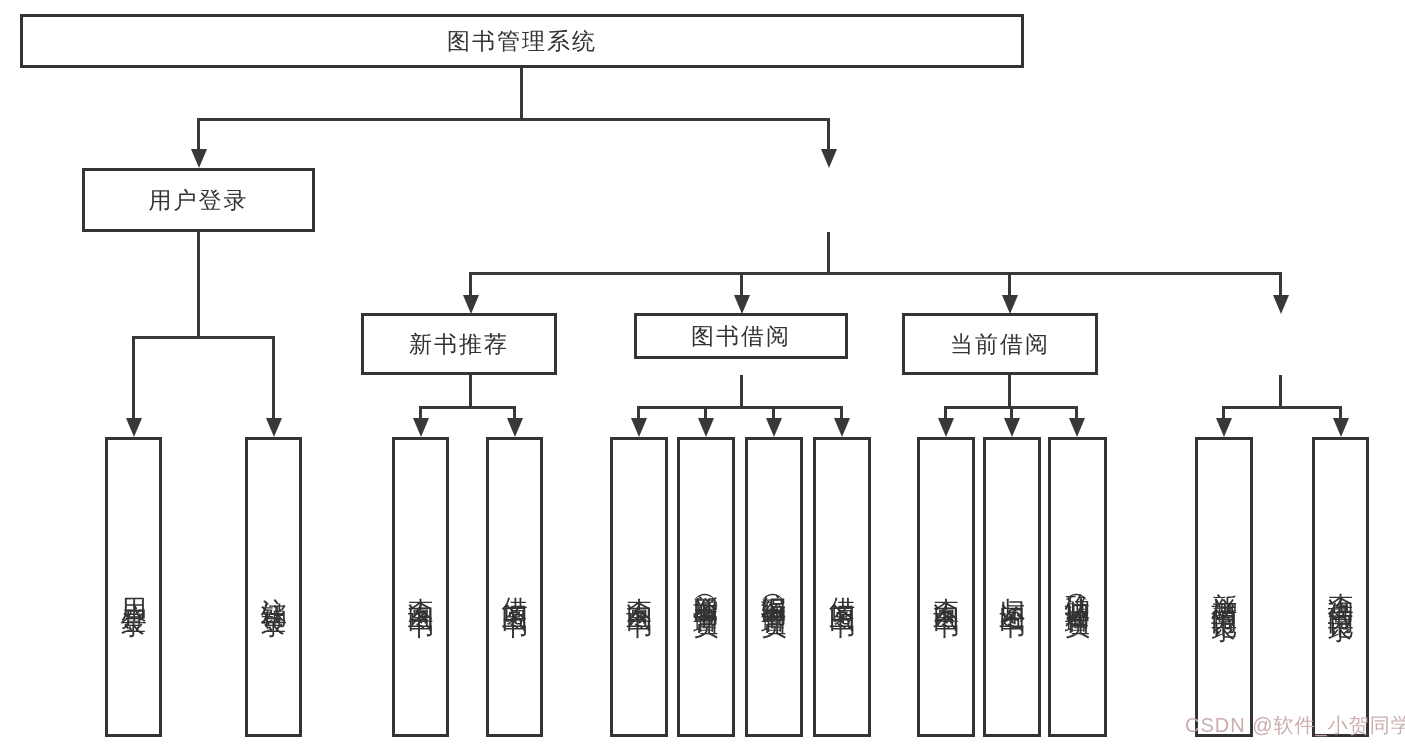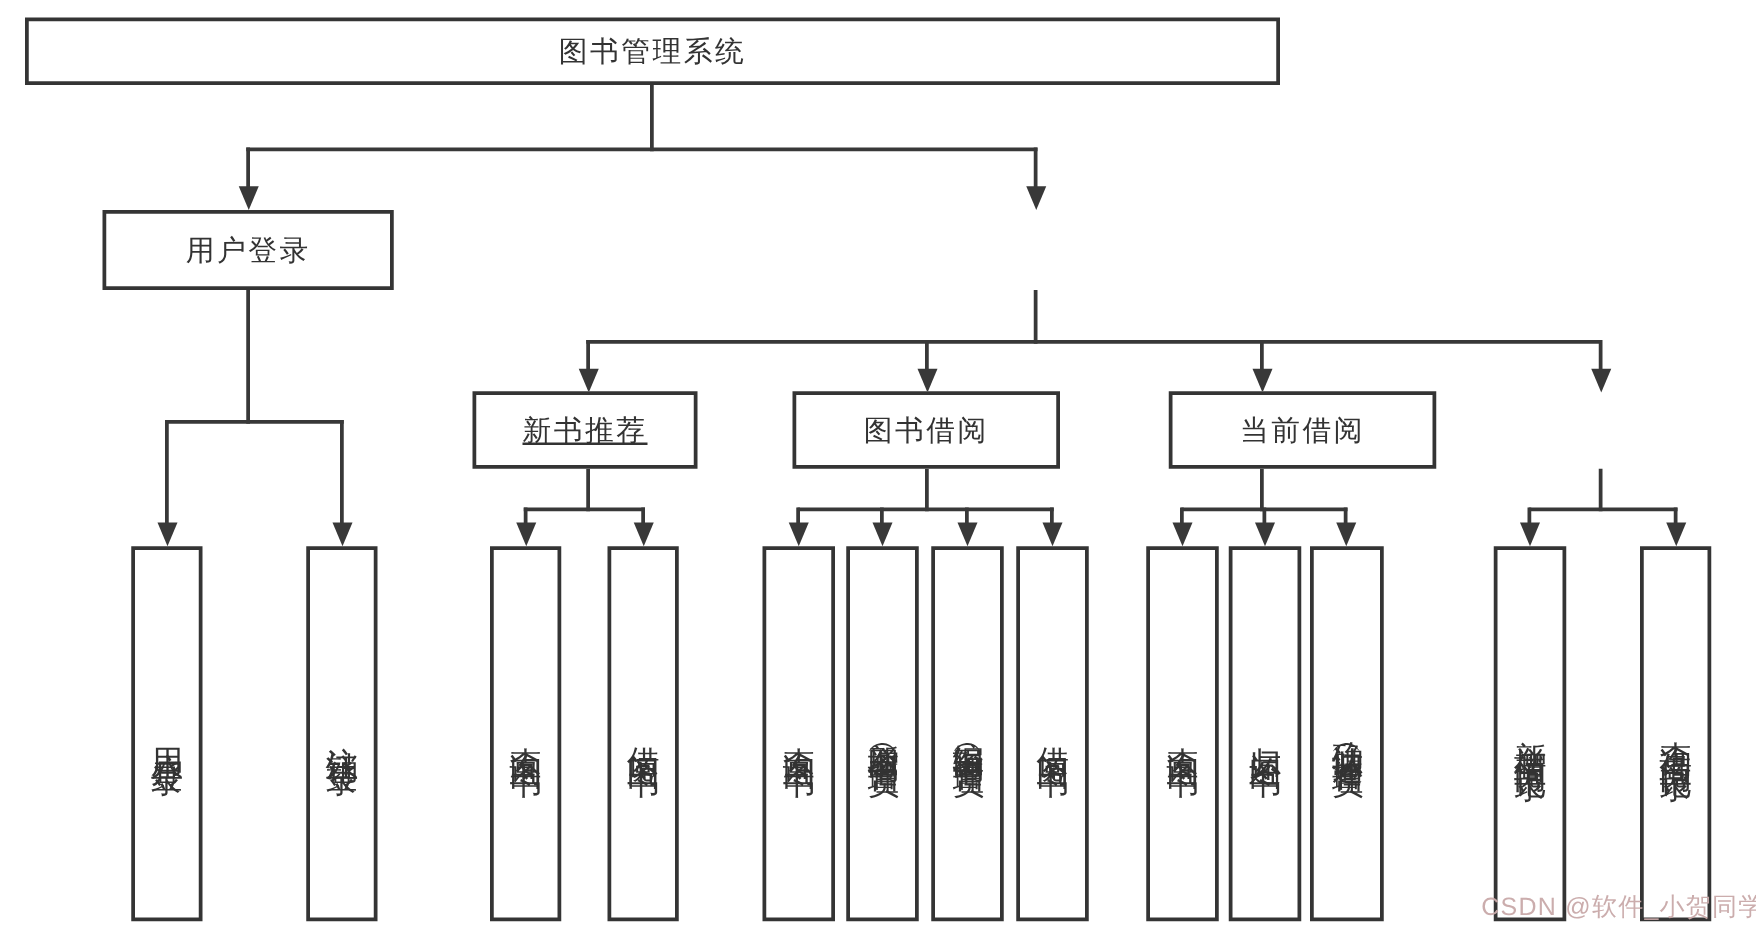--- a/index.html
+++ b/index.html
@@ -61,23 +61,23 @@
   <div class="hline" style="left:469px;top:272px;width:812px;"></div>
   <div class="vline" style="left:469px;top:272px;height:25px;"></div>
   <div class="arrow" style="left:463px;top:295px;"></div>
   <div class="vline" style="left:740px;top:272px;height:25px;"></div>
   <div class="arrow" style="left:734px;top:295px;"></div>
   <div class="vline" style="left:1008px;top:272px;height:25px;"></div>
   <div class="arrow" style="left:1002px;top:295px;"></div>
   <div class="vline" style="left:1279px;top:272px;height:25px;"></div>
   <div class="arrow" style="left:1273px;top:295px;"></div>
 
-  <div class="box" style="left:378px;top:313px;width:180px;height:62px;text-decoration:underline;">新书推荐</div>
-  <div class="box" style="left:634px;top:313px;width:214px;height:62px;">图书借阅</div>
-  <div class="box" style="left:902px;top:313px;width:214px;height:62px;margin-left:33px;">当前借阅</div>
+  <div class="box" style="left:361px;top:313px;width:196px;height:62px;">新书推荐</div>
+  <div class="box" style="left:634px;top:313px;width:214px;height:46px;">图书借阅</div>
+  <div class="box" style="left:902px;top:313px;width:196px;height:62px;">当前借阅</div>
 
   <div class="vline" style="left:469px;top:375px;height:34px;"></div>
   <div class="hline" style="left:419px;top:406px;width:97px;"></div>
   <div class="vline" style="left:419px;top:406px;height:14px;"></div>
   <div class="arrow" style="left:413px;top:418px;"></div>
   <div class="vline" style="left:513px;top:406px;height:14px;"></div>
   <div class="arrow" style="left:507px;top:418px;"></div>
 
   <div class="vline" style="left:740px;top:375px;height:34px;"></div>
   <div class="hline" style="left:638px;top:406px;width:205px;"></div>

